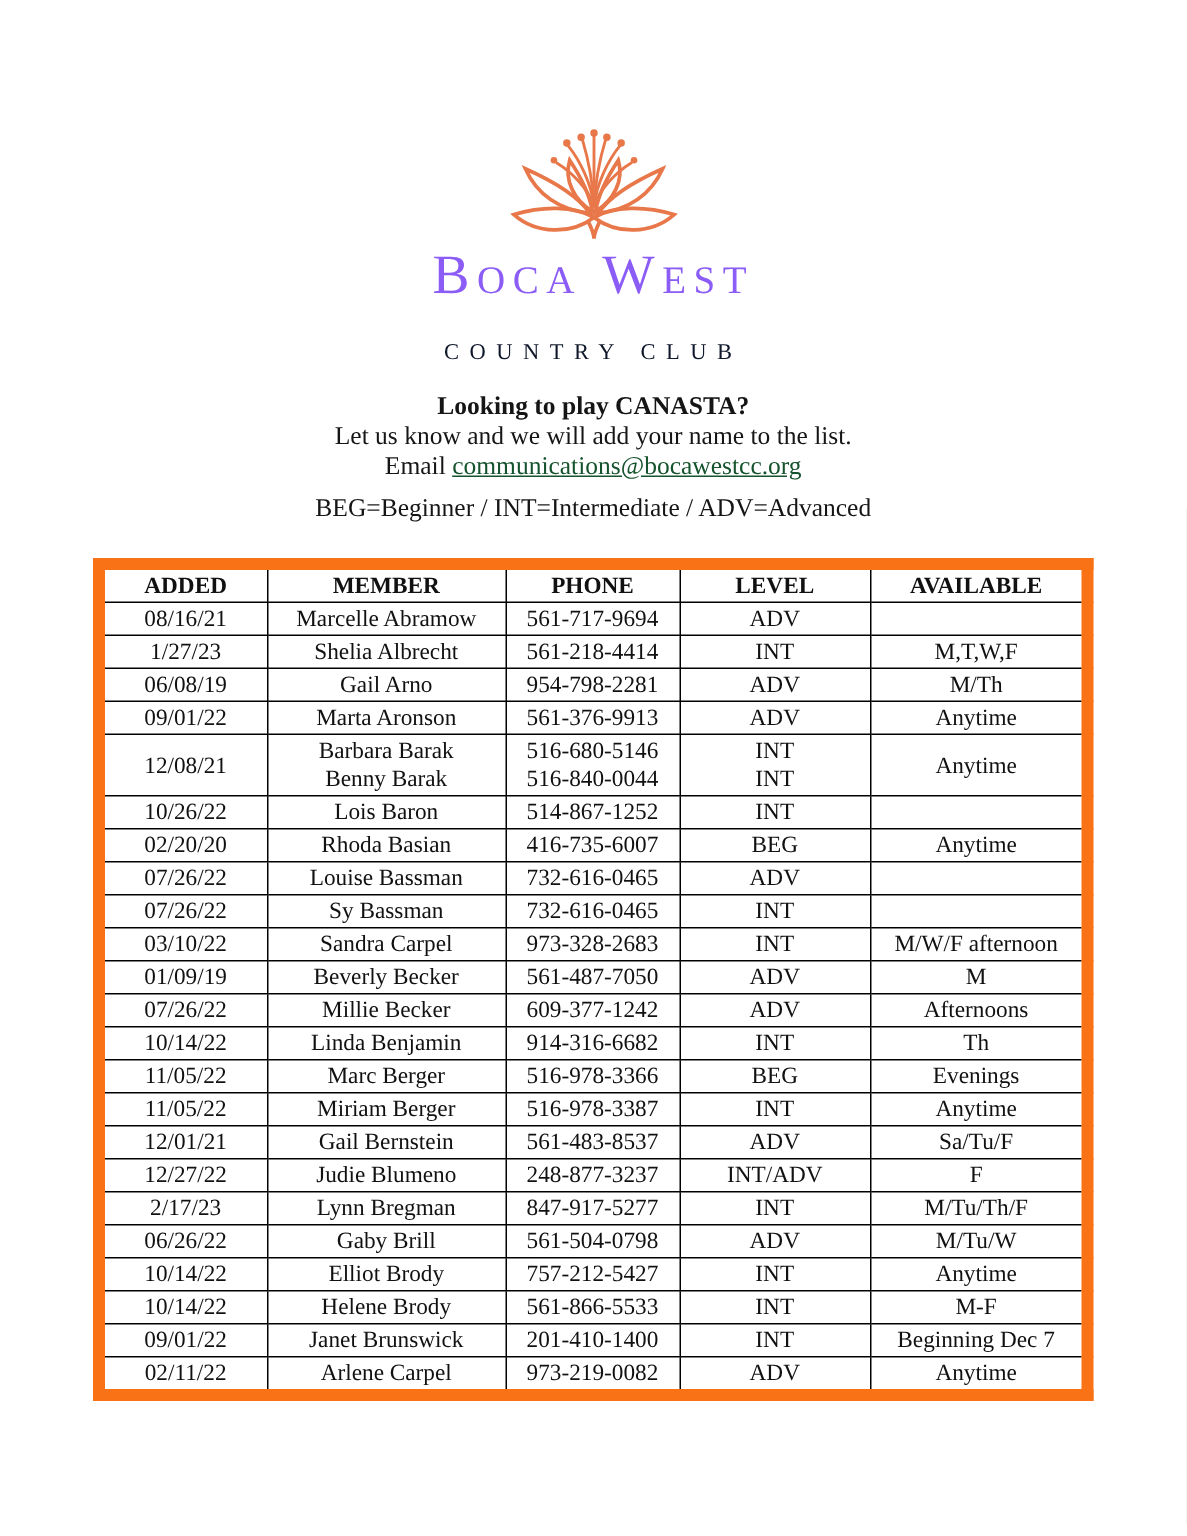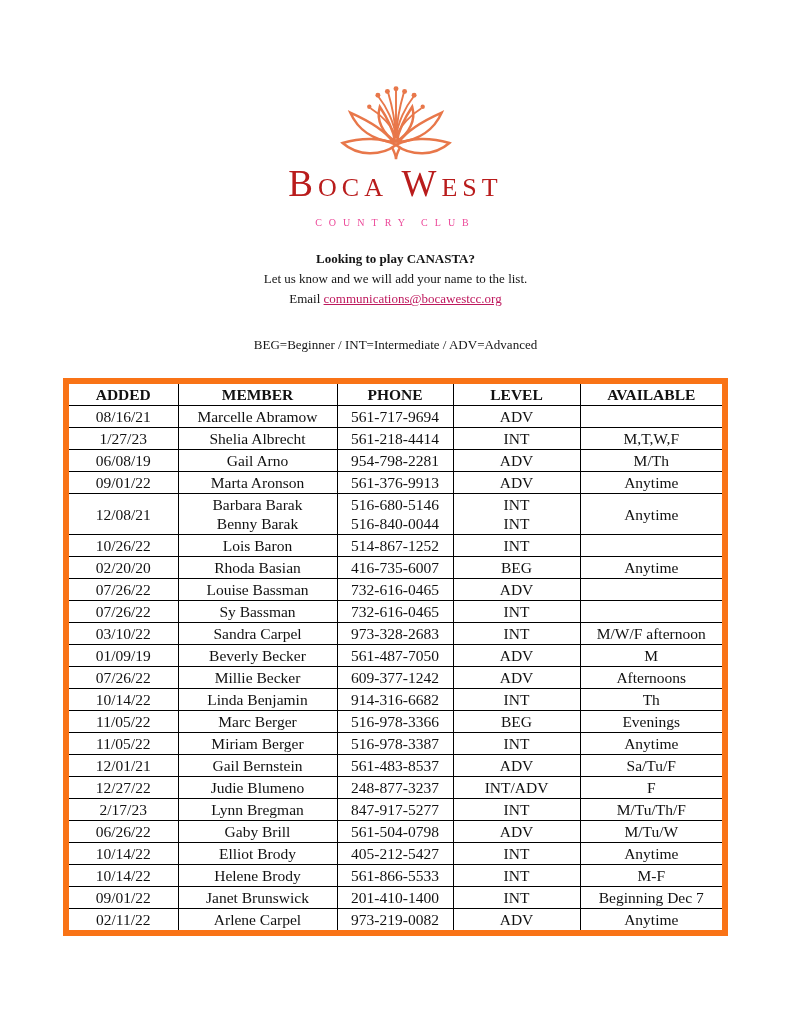--- a/index.html
+++ b/index.html
@@ -13,46 +13,46 @@
     background: #ffffff;
     color: #111111;
     overflow: hidden;
   }
   .logo-block { text-align: center; padding-top: 82px; }
   .logo-flower { display: block; margin: 0 auto; }
   .logo-title {
     font-variant: small-caps;
     font-size: 37px;
     letter-spacing: 5px;
-    color: #b91c1c;
+    color: #8b5cf6;
     line-height: 40px;
     font-weight: 400;
   }
   .logo-subtitle {
-    font-size: 10px;
+    font-size: 15px;
     letter-spacing: 7px;
-    color: #ec4899;
+    color: #0f172a;
     line-height: 22px;
-    margin-top: 8px;
+    margin-top: 20px;
   }
   .intro {
     text-align: center;
     margin-top: 15px;
-    font-size: 13px;
+    font-size: 17px;
     line-height: 20px;
     color: #151515;
   }
   .intro-heading { font-weight: bold; }
-  .email-link { color: #be185d; text-decoration: underline; cursor: pointer; }
-  .legend-line { margin-top: 26px; }
+  .email-link { color: #14532d; text-decoration: underline; cursor: pointer; }
+  .legend-line { margin-top: 8px; }
   table.roster {
     width: 659px;
     margin: 23px auto 1px auto;
     border-collapse: collapse;
-    border: 6px solid #f97316;
+    border: 8px solid #f97316;
     table-layout: fixed;
   }
   table.roster th, table.roster td {
     border: 1px solid #000000;
     text-align: center;
     vertical-align: middle;
     font-size: 15.5px;
     padding: 1px 3px;
     height: 21px;
     line-height: 19px;
@@ -264,21 +264,21 @@
         <tr>
           <td>06/26/22</td>
           <td>Gaby Brill</td>
           <td>561-504-0798</td>
           <td>ADV</td>
           <td>M/Tu/W</td>
         </tr>
         <tr>
           <td>10/14/22</td>
           <td>Elliot Brody</td>
-          <td>405-212-5427</td>
+          <td>757-212-5427</td>
           <td>INT</td>
           <td>Anytime</td>
         </tr>
         <tr>
           <td>10/14/22</td>
           <td>Helene Brody</td>
           <td>561-866-5533</td>
           <td>INT</td>
           <td>M-F</td>
         </tr>

